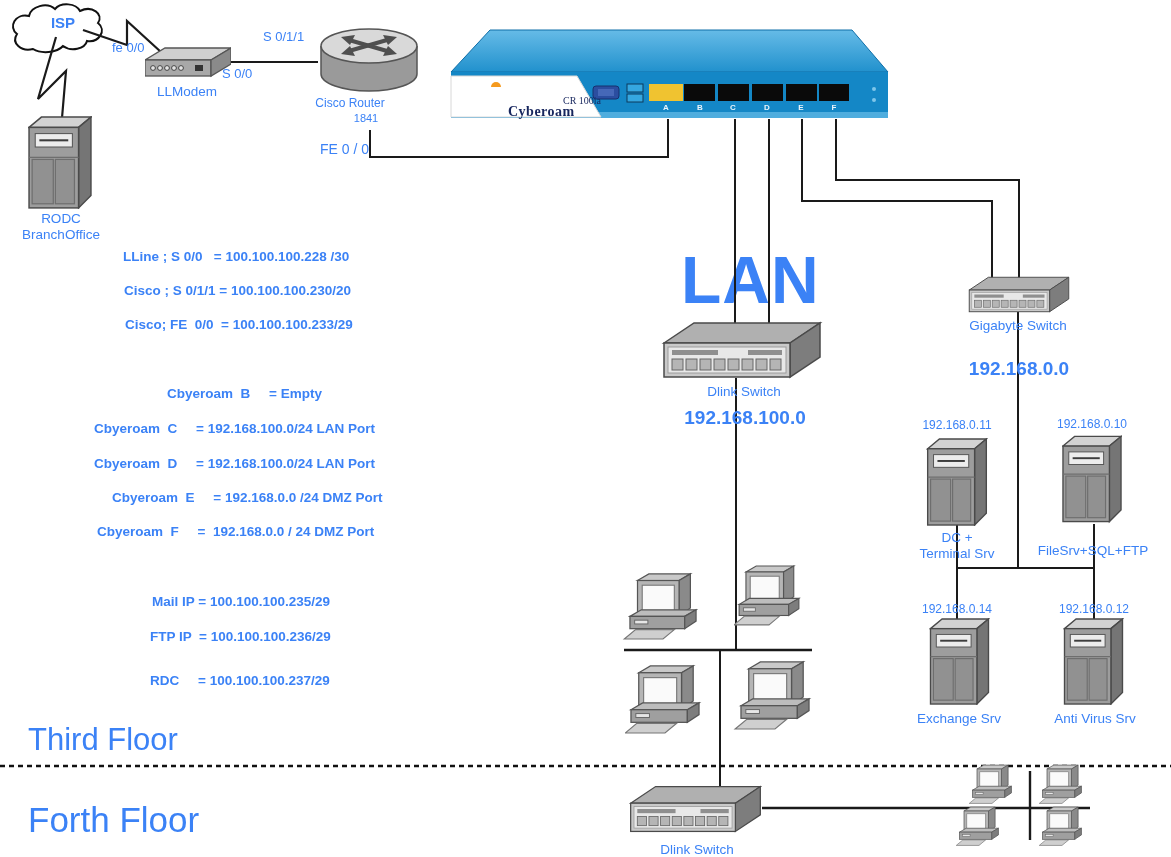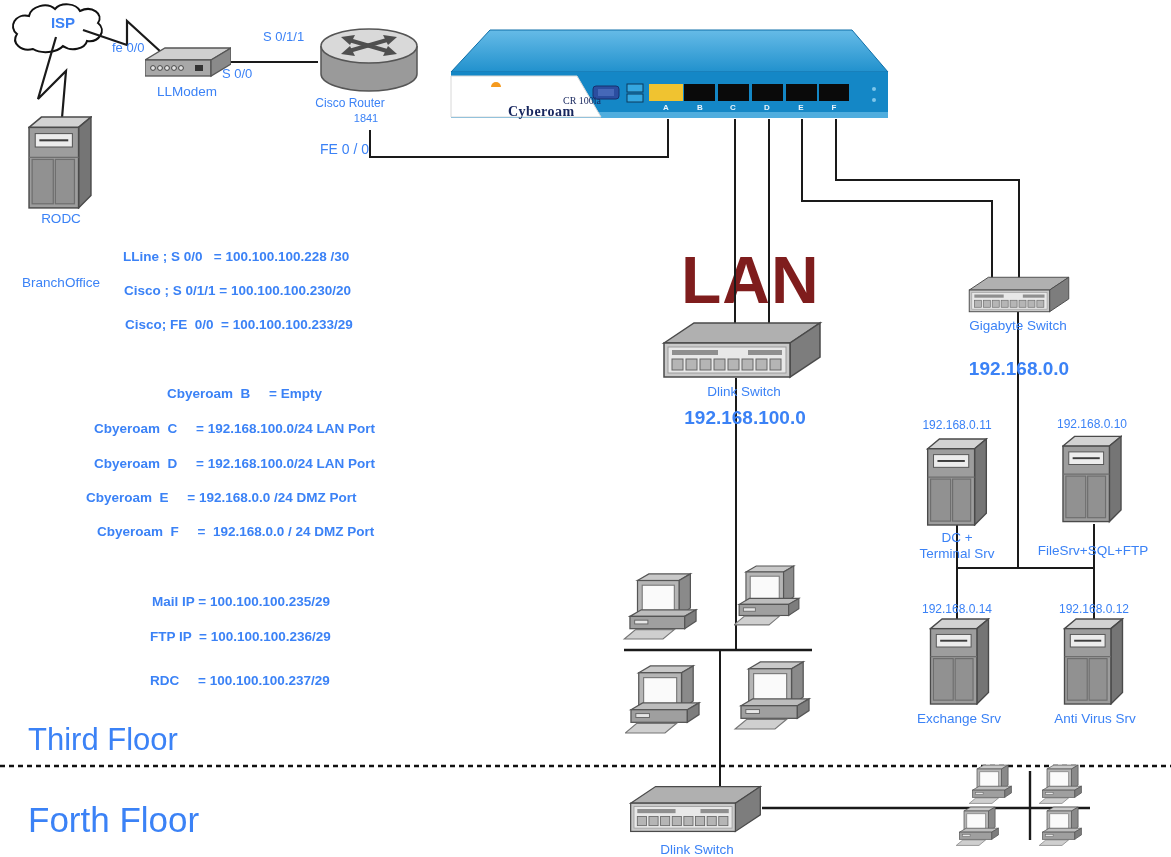--- a/index.html
+++ b/index.html
@@ -18,21 +18,21 @@
   .portlb{position:absolute;z-index:3;font-size:8px;font-weight:bold;color:#eaf5fc;transform:translateX(-50%);}
   .brand{position:absolute;z-index:3;font-family:"Liberation Serif",serif;font-weight:bold;font-size:14px;color:#17265e;letter-spacing:.5px;}
   .model{position:absolute;z-index:3;font-family:"Liberation Serif",serif;font-weight:normal;font-size:10px;color:#17265e;padding-left:33px;}
   .arc{position:absolute;z-index:4;width:10px;height:5px;border-radius:5px 5px 0 0;background:#f59a1e;}
 </style>
 </head>
 <body>
 
 <div id="canvas">
 
-  <div class="wm" style="left:681px;top:247px;font-size:66px;color:#7f1d1d;">LAN</div>
+  <div class="wm" style="left:681px;top:247px;font-size:66px;color:#3b82f6;">LAN</div>
 
   <svg id="wires" width="1171" height="857" viewBox="0 0 1171 857">
     <defs>
       <linearGradient id="gTop" x1="0" y1="0" x2="0" y2="1">
         <stop offset="0" stop-color="#66bbe7"></stop>
           <stop offset="1" stop-color="#2191cd"></stop>
       </linearGradient>
 
       <symbol id="sym-server" viewBox="0 0 62 90">
         <polygon points="1,11 13,1 61,1 49,11" fill="#d2d2d2" stroke="#4a4a4a" stroke-width="1.4"></polygon>
@@ -169,39 +169,39 @@
 
   <div class="lb bd c" style="left:63px;top:14px;font-size:15px;">ISP</div>
   <div class="lb" style="left:112px;top:41px;">fe 0/0</div>
   <div class="lb" style="left:263px;top:30px;">S 0/1/1</div>
   <div class="lb" style="left:222px;top:67px;">S 0/0</div>
   <div class="lb c" style="left:187px;top:84px;font-size:13.5px;">LLModem</div>
   <div class="lb c" style="left:350px;top:97px;font-size:12px;">Cisco Router</div>
   <div class="lb c" style="left:366px;top:112px;font-size:11px;">1841</div>
   <div class="lb" style="left:320px;top:141px;font-size:14px;">FE 0 / 0</div>
   <div class="lb c" style="left:61px;top:211px;font-size:13.5px;">RODC</div>
-  <div class="lb c" style="left:61px;top:227px;font-size:13.5px;margin-top:48px;">BranchOffice</div>
+  <div class="lb c" style="left:61px;top:227px;font-size:13.5px;">BranchOffice</div>
 
   <div class="brand" style="left:464px;top:104px;margin-left:44px;">Cyberoam</div>
   <div class="arc" style="left:491px;top:82px;"></div>
   <div class="model" style="left:530px;top:95px;">CR 100ia</div>
   <div class="portlb" style="left:666px;top:103px;">A</div>
   <div class="portlb" style="left:700px;top:103px;">B</div>
   <div class="portlb" style="left:733px;top:103px;">C</div>
   <div class="portlb" style="left:767px;top:103px;">D</div>
   <div class="portlb" style="left:801px;top:103px;">E</div>
   <div class="portlb" style="left:834px;top:103px;">F</div>
 
   <div class="lb cfg" style="left:123px;top:249px;">LLine ; S 0/0   = 100.100.100.228 /30</div>
   <div class="lb cfg" style="left:124px;top:283px;">Cisco ; S 0/1/1 = 100.100.100.230/20</div>
   <div class="lb cfg" style="left:125px;top:317px;">Cisco; FE  0/0  = 100.100.100.233/29</div>
   <div class="lb cfg" style="left:167px;top:386px;">Cbyeroam  B     = Empty</div>
   <div class="lb cfg" style="left:94px;top:421px;">Cbyeroam  C     = 192.168.100.0/24 LAN Port</div>
   <div class="lb cfg" style="left:94px;top:456px;">Cbyeroam  D     = 192.168.100.0/24 LAN Port</div>
-  <div class="lb cfg" style="left:86px;top:490px;">Cbyeroam  E     = 192.168.0.0 /24 DMZ Port</div>
+  <div class="lb cfg" style="left:112px;top:490px;">Cbyeroam  E     = 192.168.0.0 /24 DMZ Port</div>
   <div class="lb cfg" style="left:97px;top:524px;">Cbyeroam  F     =  192.168.0.0 / 24 DMZ Port</div>
   <div class="lb cfg" style="left:152px;top:594px;">Mail IP = 100.100.100.235/29</div>
   <div class="lb cfg" style="left:150px;top:629px;">FTP IP  = 100.100.100.236/29</div>
   <div class="lb cfg" style="left:150px;top:661px;margin-top:12px;">RDC     = 100.100.100.237/29</div>
 
   <div class="lb c" style="left:744px;top:384px;font-size:13.5px;">Dlink Switch</div>
   <div class="lb net c" style="left:745px;top:407px;">192.168.100.0</div>
 
   <div class="lb c" style="left:1018px;top:318px;font-size:13.5px;">Gigabyte Switch</div>
   <div class="lb net c" style="left:1019px;top:358px;">192.168.0.0</div>

